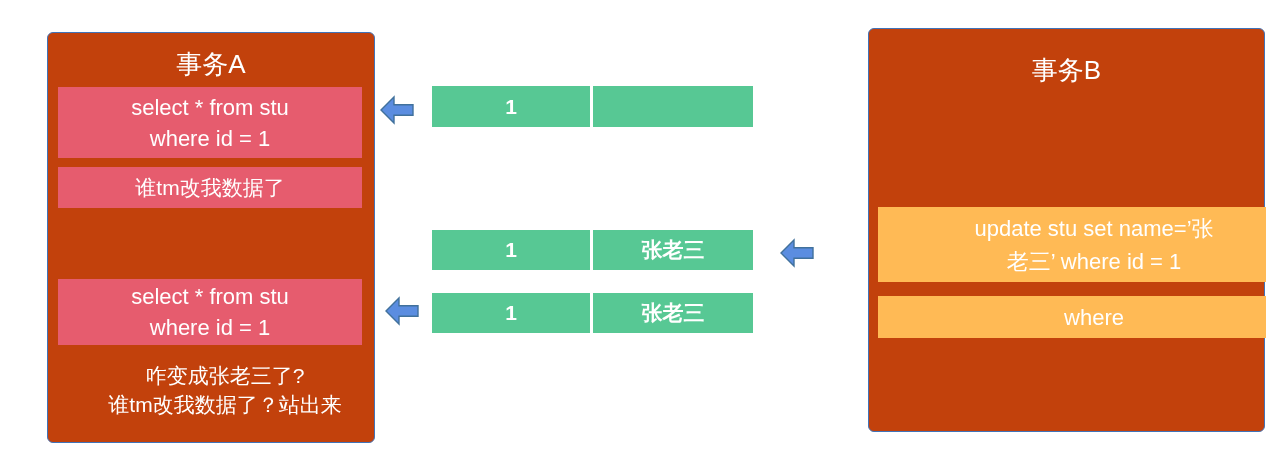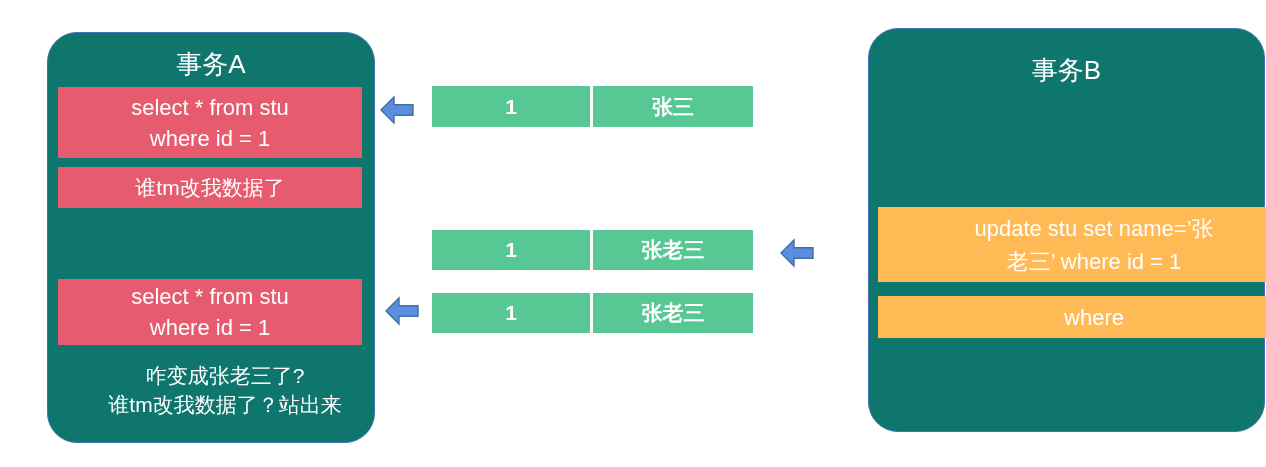--- a/index.html
+++ b/index.html
@@ -1,22 +1,22 @@
 <!DOCTYPE html>
 <html><head>
 <meta charset="utf-8">
 <style>
   html,body{margin:0;padding:0;background:#ffffff;}
   .canvas{
     position:relative;width:1266px;height:467px;background:#ffffff;overflow:hidden;
     font-family:"Liberation Sans","DejaVu Sans",sans-serif;color:#ffffff;
   }
   .txn-box{
-    position:absolute;background:#0f766e;border:1.5px solid #4173B8;
-    border-radius:30px;box-sizing:border-box;
+    position:absolute;background:#c2410c;border:1.5px solid #4173B8;
+    border-radius:6px;box-sizing:border-box;
   }
   .txn-a{left:47px;top:32px;width:328px;height:411px;}
   .txn-b{left:868px;top:28px;width:397px;height:404px;}
   .txn-title{
     position:absolute;left:0;right:0;text-align:center;
     font-size:26px;line-height:30px;color:#ffffff;
   }
   .txn-a .txn-title{top:16px;}
   .txn-b .txn-title{top:26px;}
   .step{
@@ -66,21 +66,20 @@
     <div class="step step-pink step-a1">谁tm改我数据了</div>
     <div class="step step-pink step-a2">select * from stu
 where id = 1</div>
     <div class="txn-note">咋变成张老三了?
 谁tm改我数据了？站出来</div>
   </div>
 
   <div class="stu-row stu-row-0">
     <div class="stu-cell cell-id">1</div>
     <div class="cell-div"></div>
-    <div class="stu-cell cell-name">张三</div>
   </div>
 
   <div class="stu-row stu-row-1">
     <div class="stu-cell cell-id">1</div>
     <div class="cell-div"></div>
     <div class="stu-cell cell-name">张老三</div>
   </div>
 
   <div class="stu-row stu-row-2">
     <div class="stu-cell cell-id">1</div>

